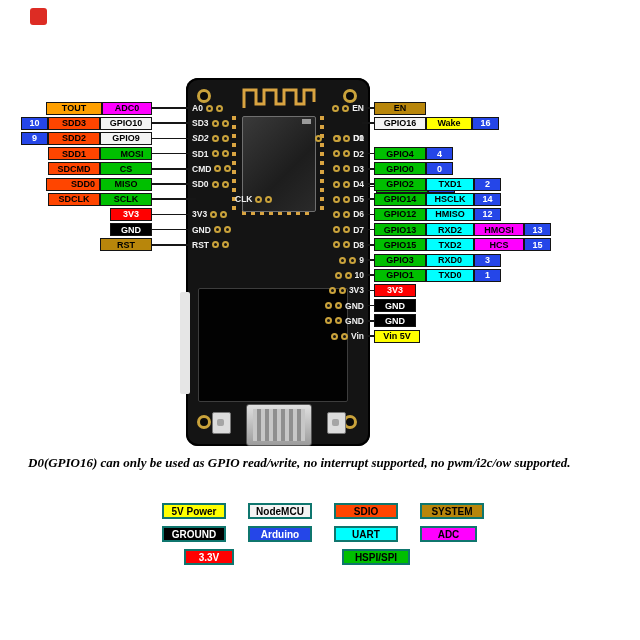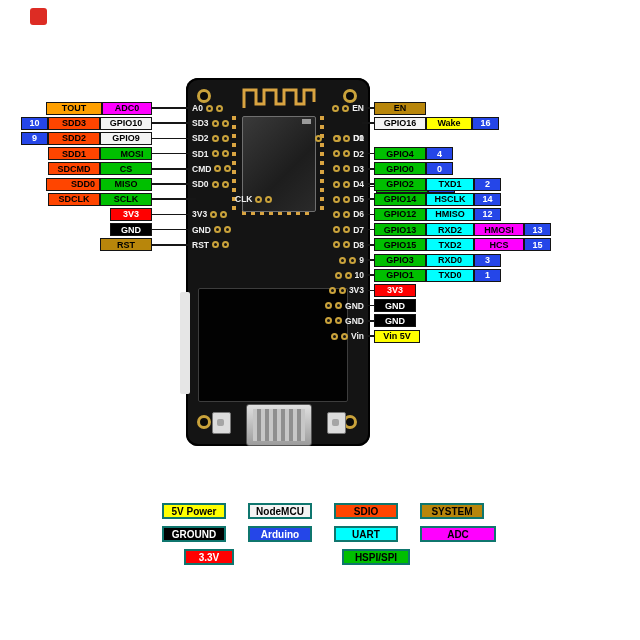--- a/index.html
+++ b/index.html
@@ -216,21 +216,21 @@
       <div class="brow" style="top: 102px; left: 192px;">
         <span class="btext">A0</span>
         <div class="hole"></div>
         <div class="hole"></div>
       </div>
       <div class="brow" style="top: 117.2px; left: 192px;">
         <span class="btext">SD3</span>
         <div class="hole"></div>
         <div class="hole"></div>
       </div>
-      <div class="brow" style="top: 132.4px; left: 192px;">
+      <div class="brow" style="top: 132.4px; left: 192px; font-style: italic;">
         <span class="btext">SD2</span>
         <div class="hole"></div>
         <div class="hole"></div>
       </div>
       <div class="brow" style="top: 147.6px; left: 192px;">
         <span class="btext">SD1</span>
         <div class="hole"></div>
         <div class="hole"></div>
       </div>
       <div class="brow" style="top: 162.8px; left: 192px;">
@@ -338,26 +338,27 @@
         <div class="hole"></div>
         <span class="btext">GND</span>
       </div>
       <div class="brow" style="top: 330px; right: 276px;">
         <div class="hole"></div>
         <div class="hole"></div>
         <span class="btext">Vin</span>
       </div>
     </div>
 
+  <div class="note">D0(GPIO16) can only be used as GPIO read/write, no interrupt supported, no pwm/i2c/ow supported.</div>
 
   <div id="legend-layer">
       <div class="lbox" style="left: 118px; top: 503px; width: 64px; background: rgb(255, 255, 0); color: rgb(0, 0, 0);">5V Power</div>
       <div class="lbox" style="left: 204px; top: 503px; width: 64px; background: rgb(244, 244, 244); color: rgb(0, 0, 0);">NodeMCU</div>
       <div class="lbox" style="left: 290px; top: 503px; width: 64px; background: rgb(255, 69, 0); color: rgb(0, 0, 0);">SDIO</div>
       <div class="lbox" style="left: 376px; top: 503px; width: 64px; background: rgb(184, 134, 11); color: rgb(0, 0, 0);">SYSTEM</div>
       <div class="lbox" style="left: 118px; top: 526px; width: 64px; background: rgb(0, 0, 0); color: rgb(255, 255, 255);">GROUND</div>
       <div class="lbox" style="left: 204px; top: 526px; width: 64px; background: rgb(37, 70, 232); color: rgb(255, 255, 255);">Arduino</div>
       <div class="lbox" style="left: 290px; top: 526px; width: 64px; background: rgb(0, 255, 255); color: rgb(0, 0, 0);">UART</div>
-      <div class="lbox" style="left: 376px; top: 526px; width: 76px; background: rgb(255, 0, 255); color: rgb(0, 0, 0);">ADC</div>
+      <div class="lbox" style="left: 376px; top: 526px; width: 57px; background: rgb(255, 0, 255); color: rgb(0, 0, 0);">ADC</div>
       <div class="lbox" style="left: 140px; top: 549px; width: 50px; background: rgb(255, 0, 0); color: rgb(255, 255, 255);">3.3V</div>
       <div class="lbox" style="left: 298px; top: 549px; width: 68px; background: rgb(0, 191, 0); color: rgb(0, 0, 0);">HSPI/SPI</div>
     </div>
 </div>
 
 </body></html>

